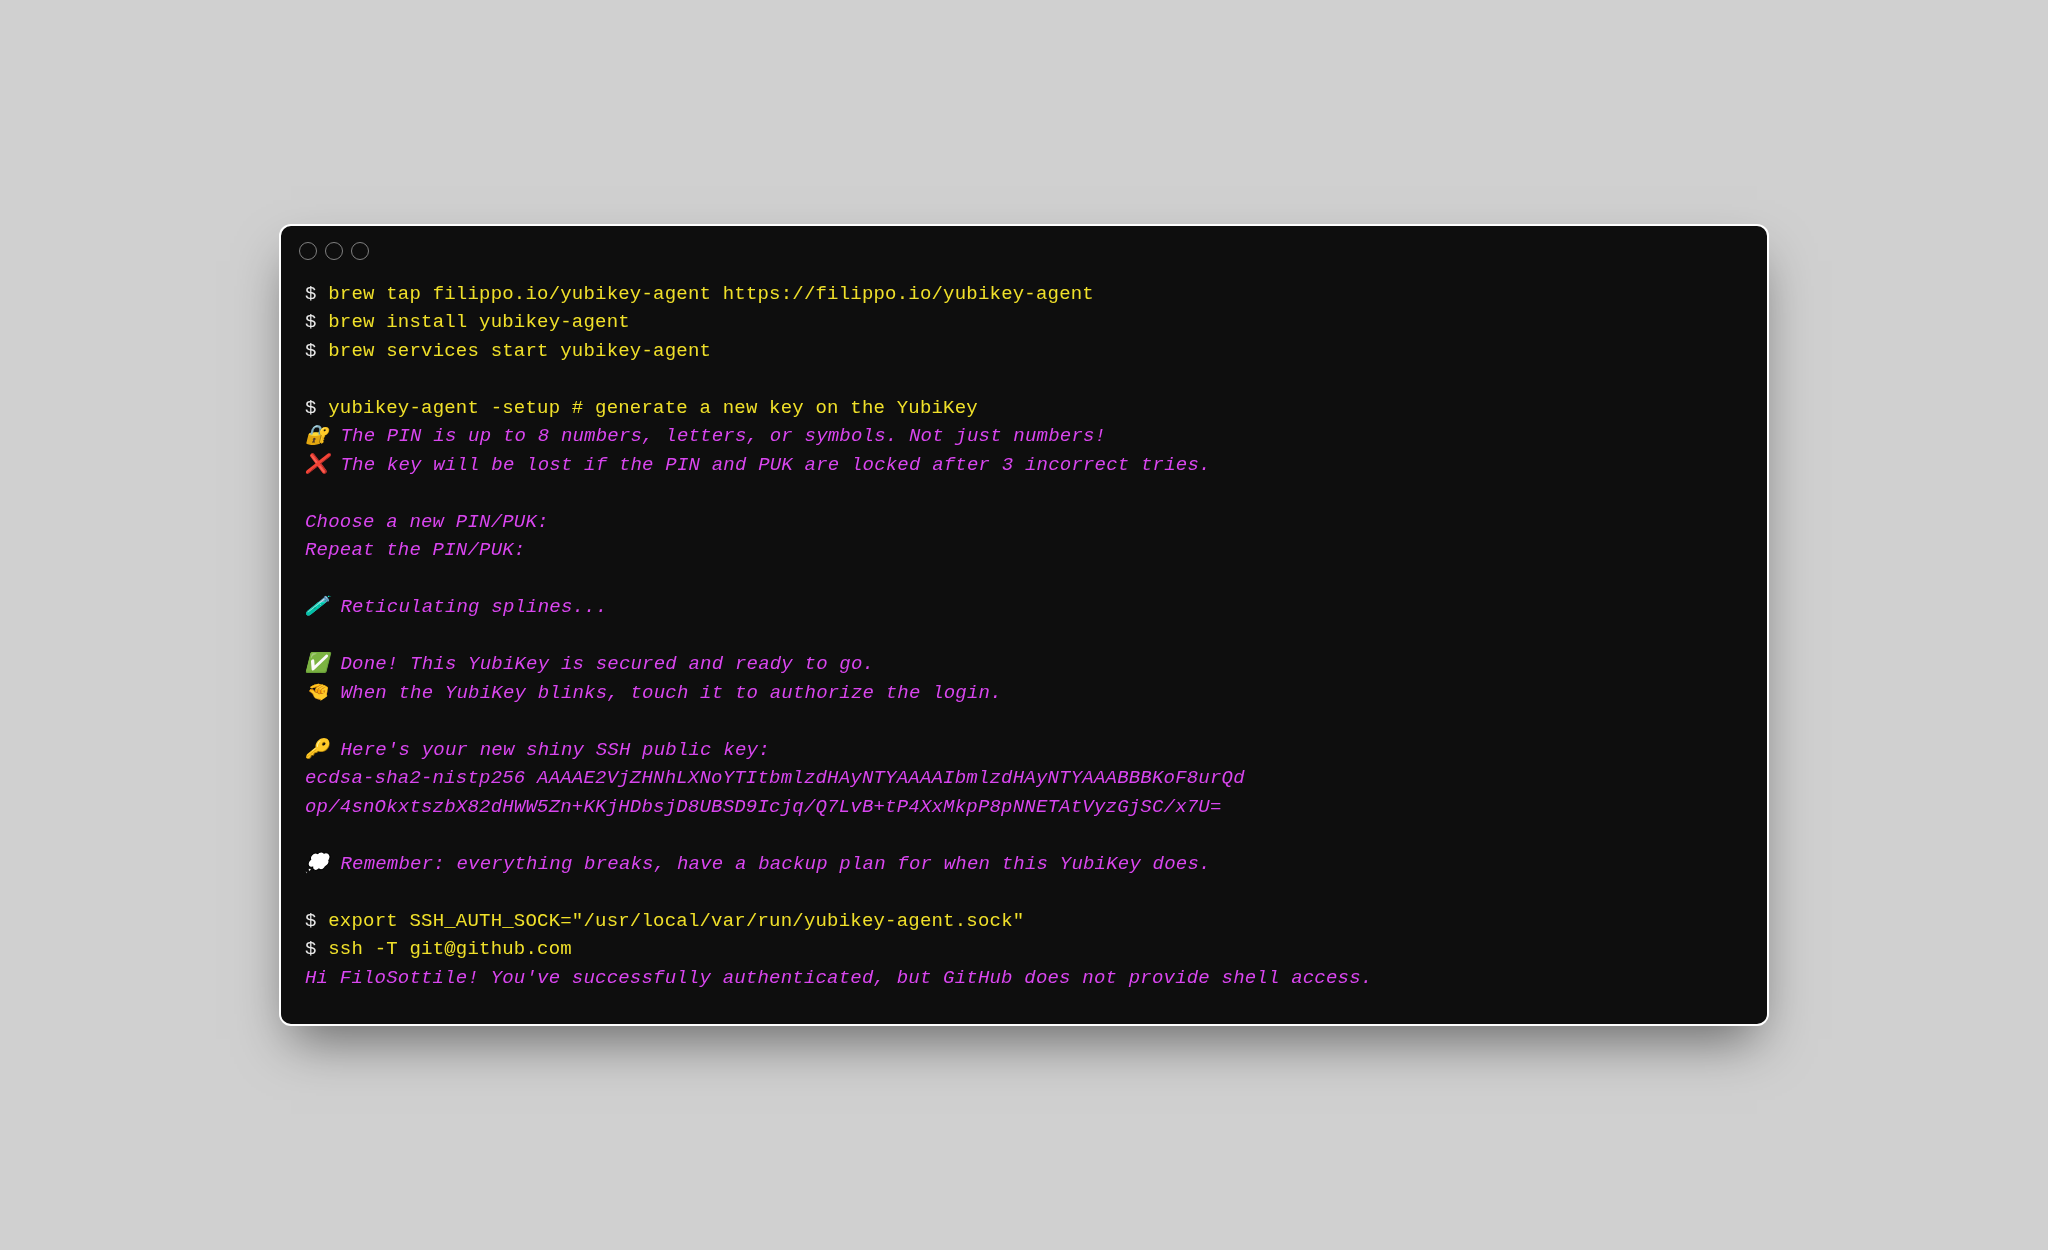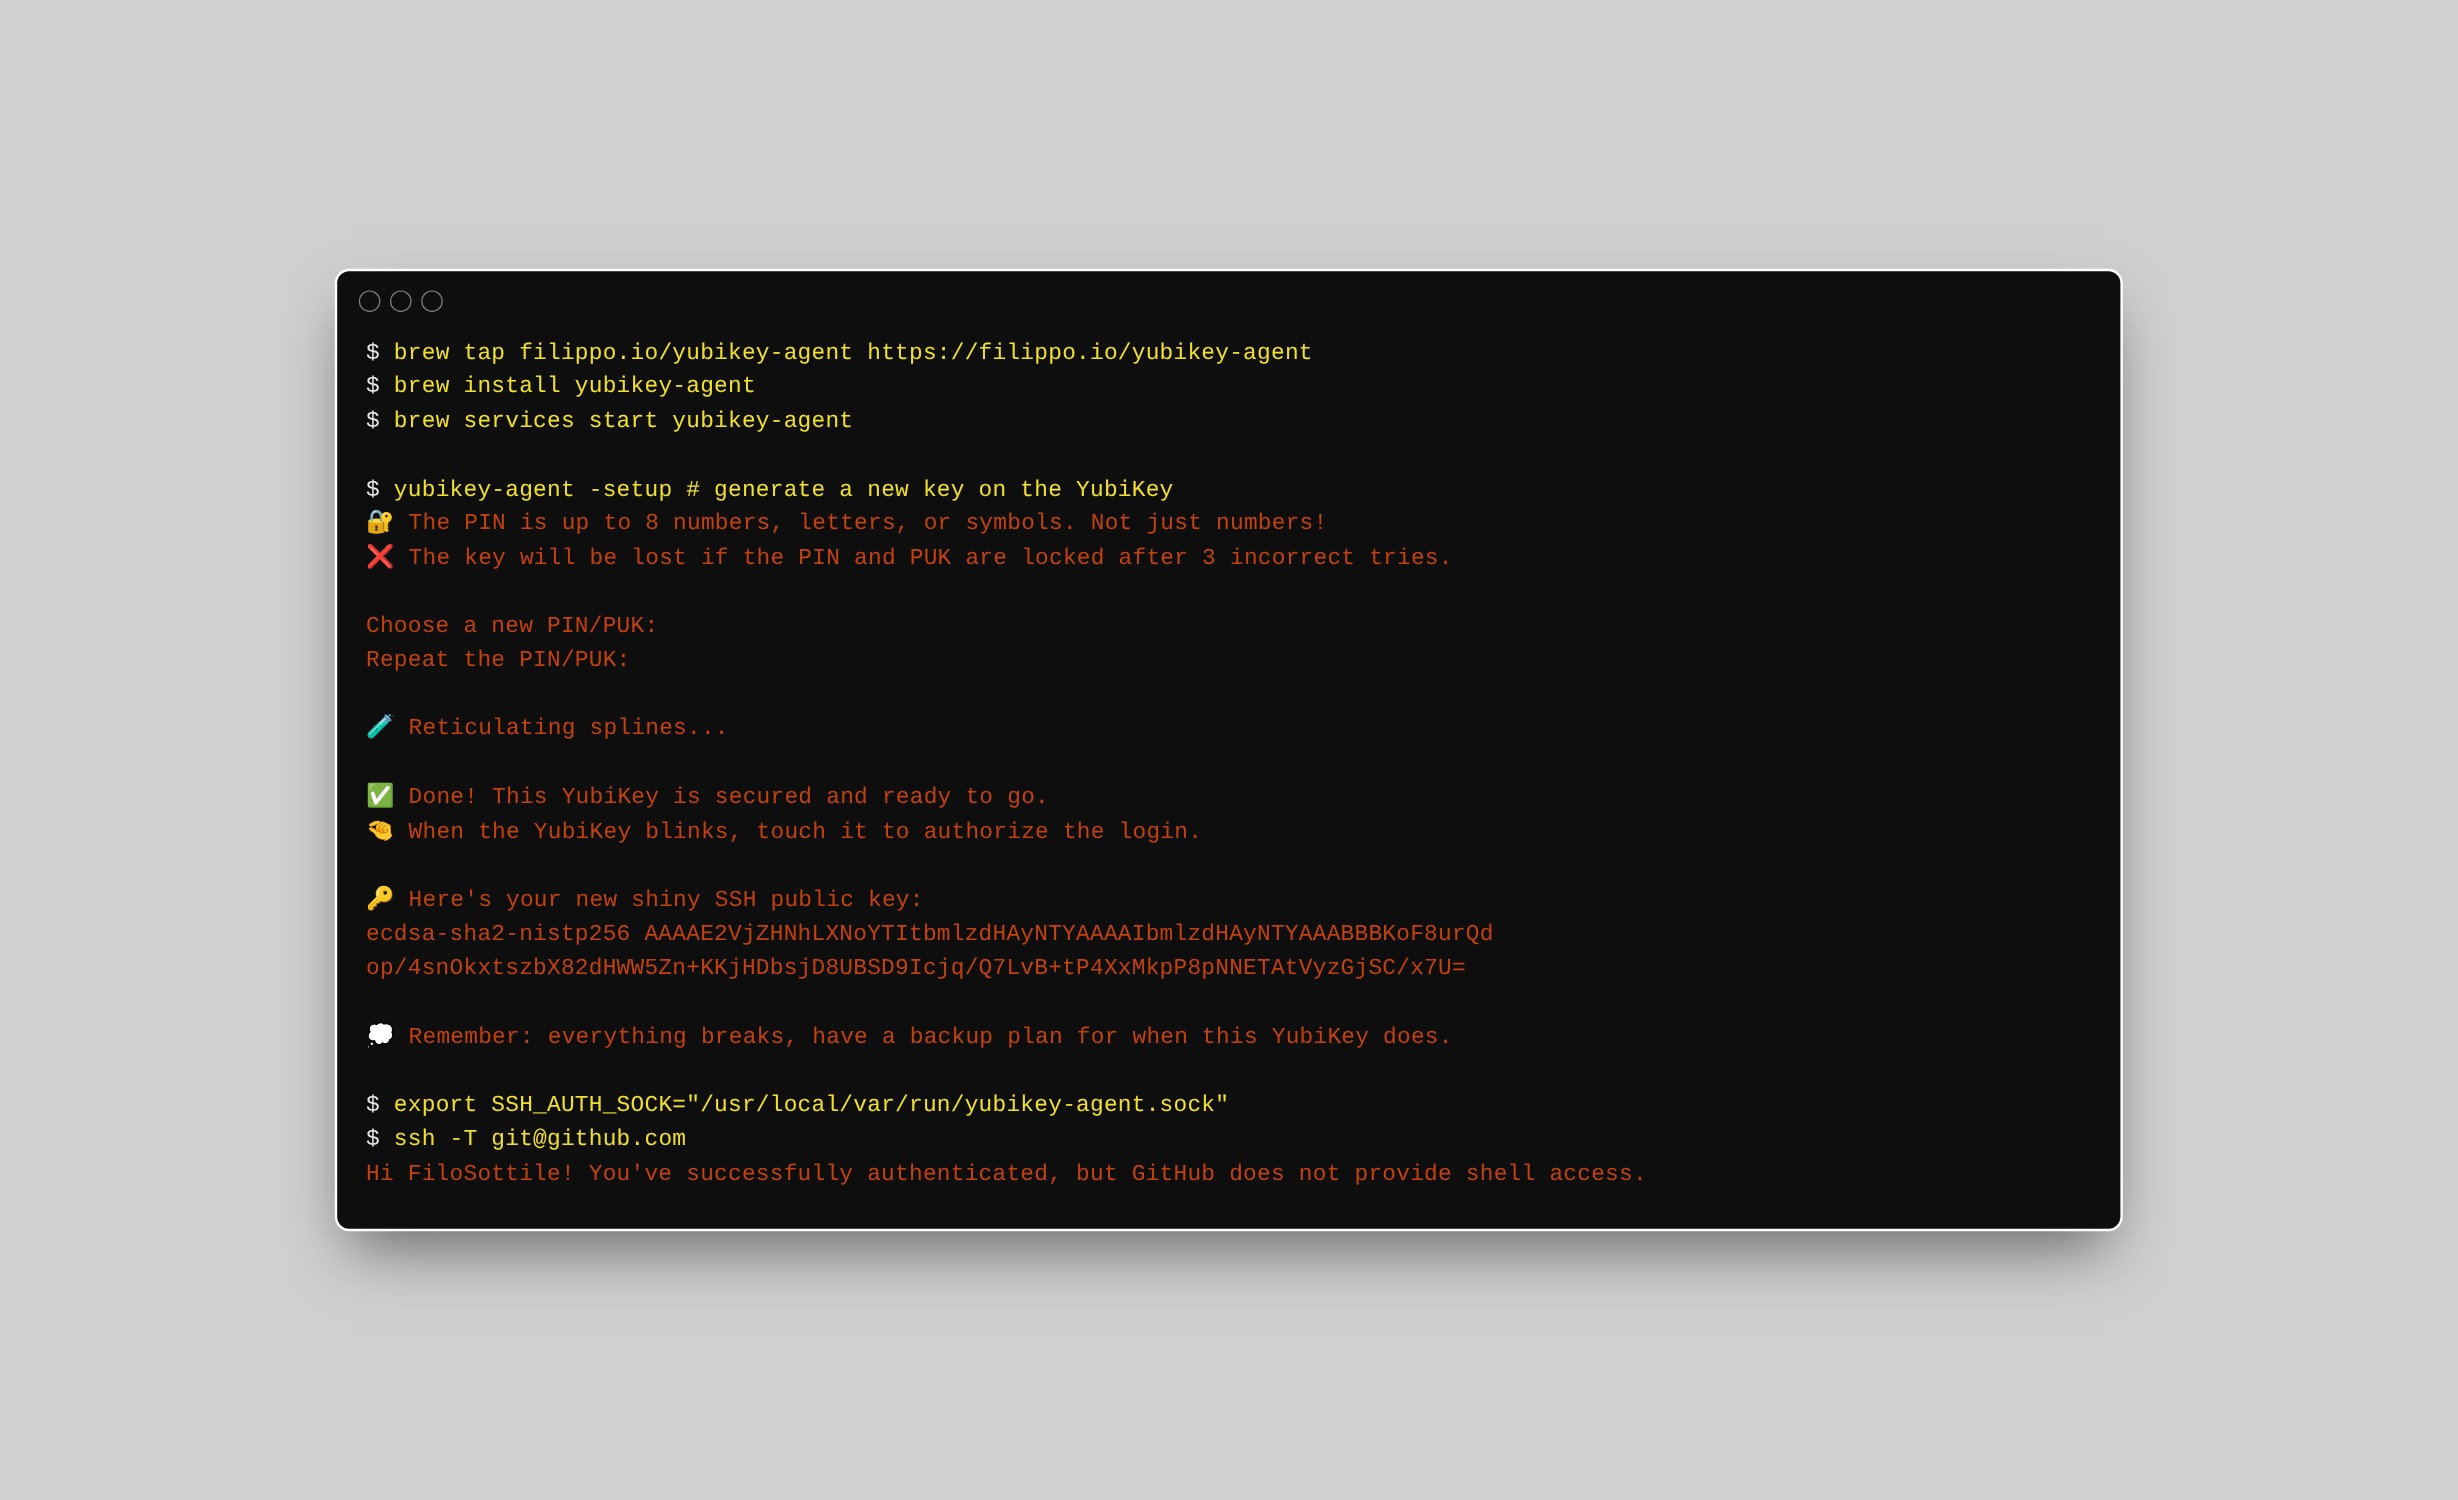--- a/index.html
+++ b/index.html
@@ -48,21 +48,22 @@
       word-break: break-all;
       letter-spacing: 0.2px;
     }
     .prompt {
       color: #e8e8e8;
     }
     .command {
       color: #f0e02a;
     }
     .output {
-      color: #c2410c;
+      color: #d946ef;
+      font-style: italic;
     }
     .line {
       display: block;
     }
   </style>
 </head>
 <body>
 
 <div class="terminal-window">
   <div class="titlebar">

